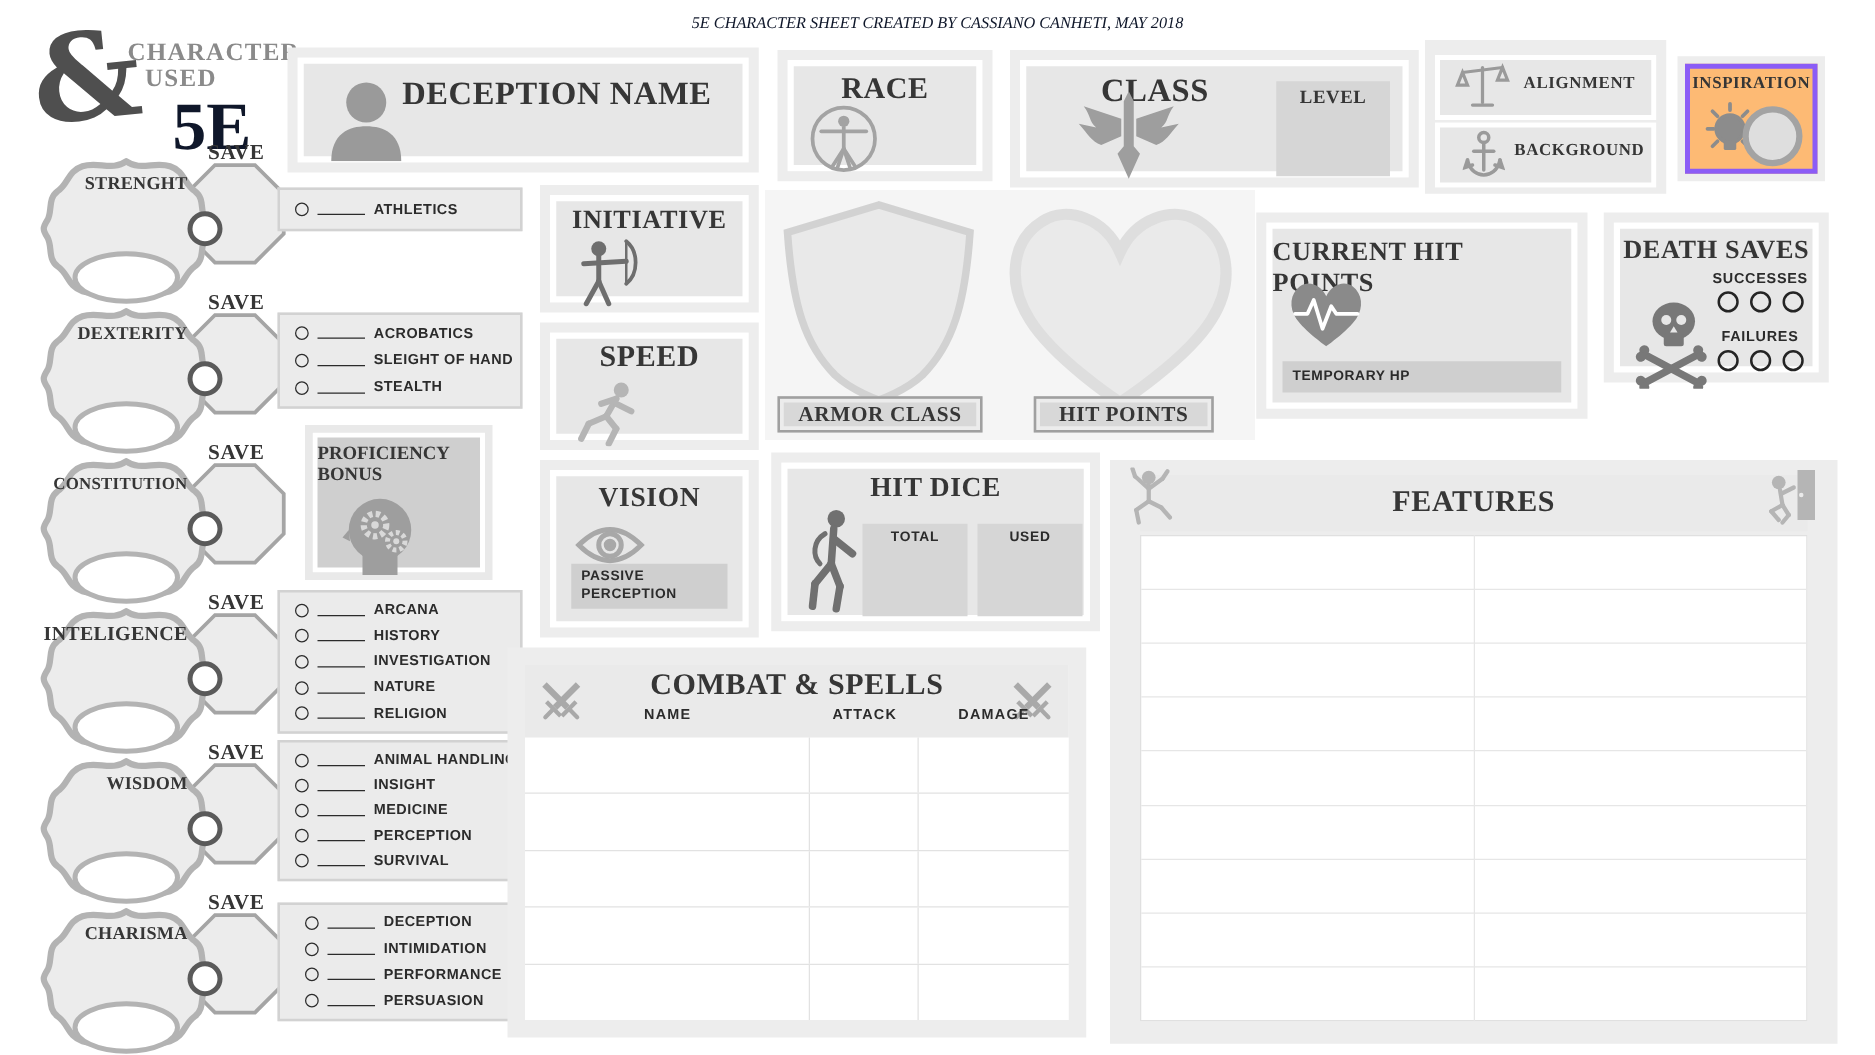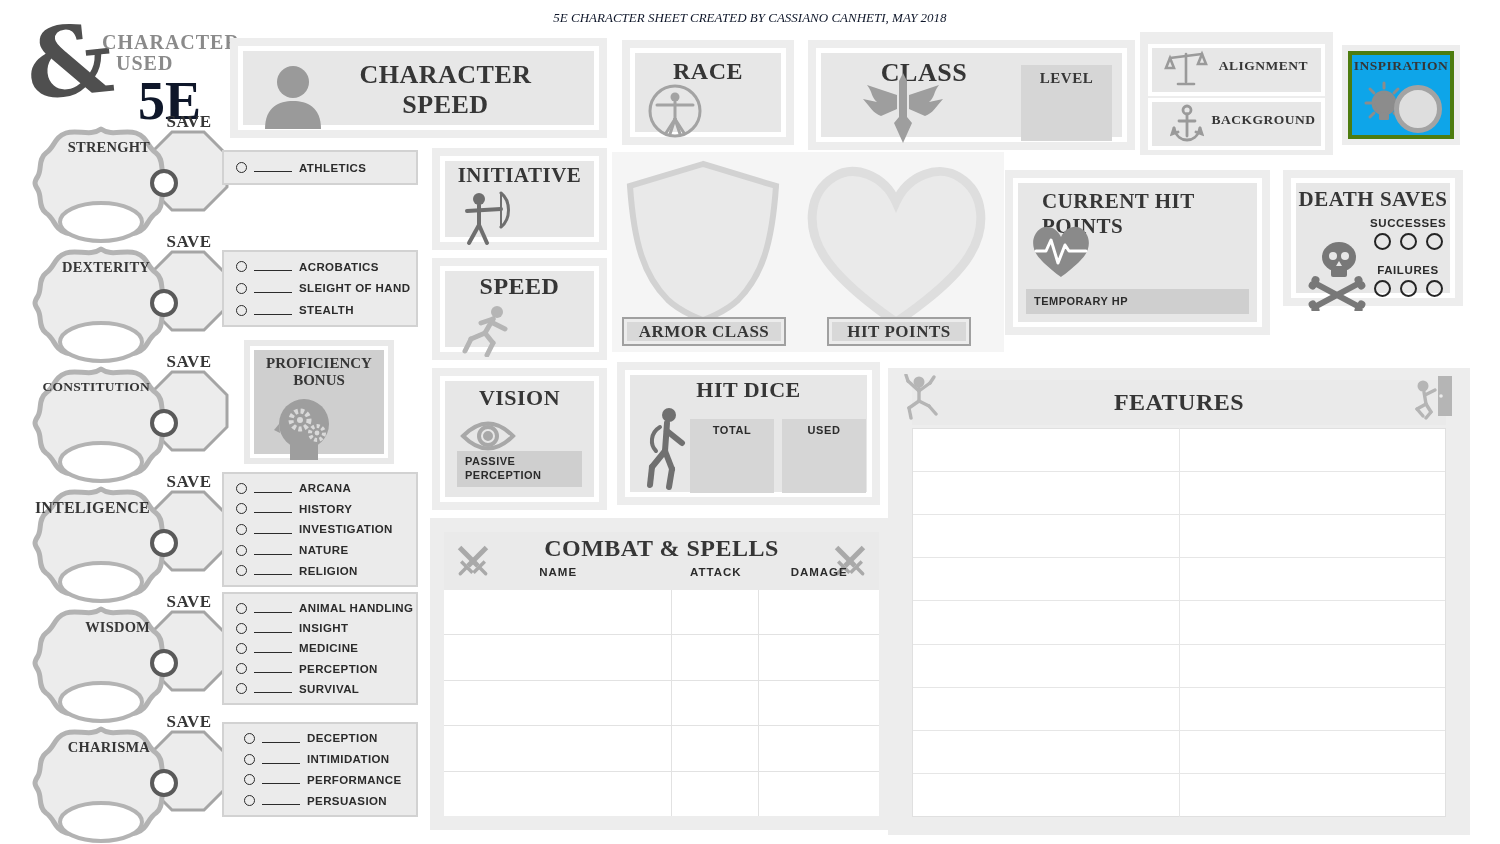--- a/index.html
+++ b/index.html
@@ -31,41 +31,41 @@
   
   .skillbox{position:absolute;left:222px;width:196px;background:#ebebeb;border:2px solid #d2d2d2;
             display:flex;flex-direction:column;justify-content:space-around;padding:4px 0 4px 12px;box-sizing:border-box;}
   .skill-row{display:flex;align-items:center;gap:7px;}
   .skill-o{width:9px;height:9px;border:1.8px solid #2b2b2b;border-radius:50%;flex:0 0 auto;}
   .skill-line{width:38px;border-bottom:1.6px solid #2b2b2b;height:8px;flex:0 0 auto;}
   .skill-name{font-size:11.5px;font-weight:bold;color:#2b2b2b;letter-spacing:.4px;}
   
   #prof{left:244px;top:340px;width:150px;height:124px;background:#e9e9e9;}
   #prof .inner{position:absolute;inset:6px;background:#cfcfcf;border:4px solid #fff;}
-  #prof .t{position:absolute;top:5px;left:0;right:0;text-align:center;font-size:15px;line-height:1.1;}
+  #prof .t{position:absolute;top:5px;left:0;right:0;font-size:15px;line-height:1.1;}
   
   .field-bar{position:absolute;background:#cfcfcf;font-size:11px;font-weight:bold;color:#2b2b2b;
              letter-spacing:.5px;font-family:"Liberation Sans",sans-serif;}
   
   .plate{position:absolute;background:#d8d8d8;border:2px solid #a0a0a0;box-shadow:inset 0 0 0 3px #ececec;
          text-align:center;font-size:17px;letter-spacing:.5px;line-height:25px;}
   
   .ring-row{display:flex;gap:9px;justify-content:center;margin-top:4px;}
   .ring{width:13px;height:13px;border:2.5px solid #242424;border-radius:50%;background:transparent;}
   
   #features{left:888px;top:368px;width:582px;height:467px;background:#ededed;}
   #features .strip{position:absolute;left:24px;right:24px;top:12px;height:45px;background:#eaeaea;}
   #features .ftitle{line-height:45px;font-size:24px;}
   #features .ftable{position:absolute;left:24px;right:24px;top:60px;bottom:18px;background:#fff;
                     border:1px solid #e0e0e0;display:flex;flex-direction:column;}
   .f-row{flex:1;border-bottom:1px solid #e6e6e6;}
   .f-row:last-child{border-bottom:none;}
   #features .vdiv{position:absolute;left:50%;top:60px;bottom:18px;width:1px;background:#e6e6e6;}
   
-  #combat{left:430px;top:518px;width:447px;height:312px;background:#ededed;padding-left:16px;}
+  #combat{left:406px;top:518px;width:447px;height:312px;background:#ededed;padding-left:16px;}
   #combat .cinner{position:absolute;inset:14px;background:#fff;}
   #combat .strip{position:absolute;left:0;right:0;top:0;height:58px;background:#eaeaea;}
   #combat .ctitle{top:3px;font-size:24px;}
   #combat .cols{position:absolute;left:0;right:0;top:34px;display:grid;grid-template-columns:52.5% 20% 27.5%;
                 text-align:center;font-size:11.5px;letter-spacing:1px;}
   #combat .ctable{position:absolute;left:0;right:0;top:58px;bottom:0;display:flex;flex-direction:column;}
   .c-row{flex:1;display:grid;grid-template-columns:52.5% 20% 27.5%;border-bottom:1px solid #e2e2e2;}
   .c-row:last-child{border-bottom:none;}
   .c-row div{border-right:1px solid #e2e2e2;}
   .c-row div:last-child{border-right:none;}
@@ -291,21 +291,21 @@
     </svg>
   </div>
 </div>
 
 <div class="panel" style="left:230px;top:38px;width:377px;height:100px">
   <div class="panel-inner">
     <svg class="abs" style="left:18px;top:12px" width="64" height="66" viewBox="0 0 64 66">
       <circle cx="32" cy="19" r="16" fill="#9a9a9a"></circle>
       <path d="M4,66 C4,44 18,38 32,38 C46,38 60,44 60,66 Z" fill="#9a9a9a"></path>
     </svg>
-    <div class="title-c serif" style="top:9px;left:70px;width:calc(100% - 86px);font-size:26px">CHARACTER SPEED</div>
+    <div class="title-c serif" style="top:9px;left:70px;width:calc(100% - 86px);font-size:26px">DECEPTION NAME</div>
   </div>
 </div>
 
 <div class="panel" style="left:622px;top:40px;width:172px;height:105px">
   <div class="panel-inner">
     <div class="title-c serif" style="top:5px;font-size:24px">RACE</div>
     <svg class="abs" style="left:12px;top:30px" width="56" height="56" viewBox="0 0 56 56" fill="none" stroke="#a3a3a3" stroke-width="3" stroke-linecap="round">
       <circle cx="28" cy="28" r="25"></circle>
       <circle cx="28" cy="14" r="4.5" fill="#a3a3a3" stroke="none"></circle>
       <line x1="28" y1="19" x2="28" y2="36"></line>
@@ -350,21 +350,21 @@
       <line x1="9" y1="17" x2="25" y2="17"></line>
       <path d="M4,24 C6,33 12,36 17,36 C22,36 28,33 30,24"></path>
       <path d="M4,24 L2,30 L8,28"></path>
       <path d="M30,24 L32,30 L26,28"></path>
     </svg>
     <div class="title-c serif" style="top:10px;left:58px;width:calc(100% - 62px);font-size:13.5px">BACKGROUND</div>
   </div>
 </div>
 
 <div class="panel" style="left:1342px;top:45px;width:118px;height:100px">
-  <div class="abs" style="inset:6px;background:#0ea5e9;border:4px solid #4d7c0f">
+  <div class="abs" style="inset:6px;background:#fdba74;border:4px solid #8b5cf6">
     <div class="title-c serif" style="top:3px;font-size:13.5px">INSPIRATION</div>
     <svg class="abs" style="left:6px;top:24px" width="52" height="50" viewBox="0 0 52 50" stroke="#8c8c8c" stroke-width="3" stroke-linecap="round">
       <circle cx="26" cy="24" r="11" fill="#8c8c8c"></circle>
       <rect x="21" y="34" width="10" height="7" rx="1.5" fill="#8c8c8c" stroke="none"></rect>
       <line x1="26" y1="4" x2="26" y2="9"></line>
       <line x1="8" y1="24" x2="13" y2="24"></line>
       <line x1="39" y1="24" x2="44" y2="24"></line>
       <line x1="12" y1="10" x2="16" y2="14"></line>
       <line x1="40" y1="10" x2="36" y2="14"></line>
       <line x1="12" y1="38" x2="16" y2="34"></line>
@@ -424,21 +424,21 @@
 </svg>
 <div class="plate serif" style="left:622px;top:317px;width:160px;height:25px">ARMOR CLASS</div>
 
 <svg class="abs" style="left:798px;top:160px" width="196" height="170" viewBox="0 0 196 170">
   <path d="M98,42 C86,15 56,4 36,17 C10,33 8,68 26,96 C46,128 98,162 98,162 C98,162 151,128 171,96 C189,68 187,33 161,17 C141,4 110,15 98,42 Z" fill="#eaeaea" stroke="#dedede" stroke-width="9"></path>
 </svg>
 <div class="plate serif" style="left:827px;top:317px;width:140px;height:25px">HIT POINTS</div>
 
 <div class="panel" style="left:1005px;top:170px;width:265px;height:165px">
   <div class="panel-inner">
-    <div class="serif abs" style="left:24px;top:6px;font-size:21px;letter-spacing:.5px">CURRENT HIT POINTS</div>
+    <div class="serif abs" style="left:0;top:6px;font-size:21px;letter-spacing:.5px">CURRENT HIT POINTS</div>
     <svg class="abs" style="left:12px;top:40px" width="62" height="56" viewBox="0 0 62 56">
       <path d="M31,14 C27,5 17,1 10,6 C2,12 1,23 7,32 C14,42 31,54 31,54 C31,54 48,42 55,32 C61,23 60,12 52,6 C45,1 35,5 31,14 Z" fill="#8a8a8a"></path>
       <polyline points="6,28 16,28 21,17 28,40 35,22 39,28 56,28" fill="none" stroke="#ffffff" stroke-width="3" stroke-linejoin="round" stroke-linecap="round"></polyline>
     </svg>
     <div class="field-bar" style="left:8px;right:8px;bottom:8px;height:25px;line-height:25px;padding-left:8px">
       <span>TEMPORARY HP</span>
     </div>
   </div>
 </div>
 

